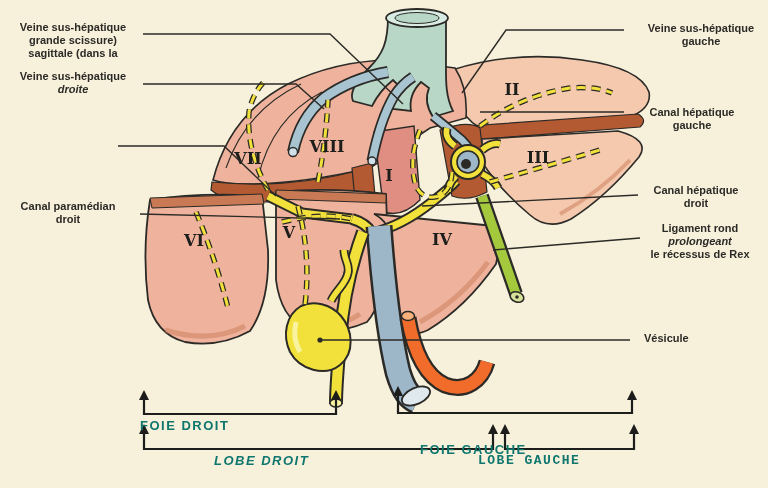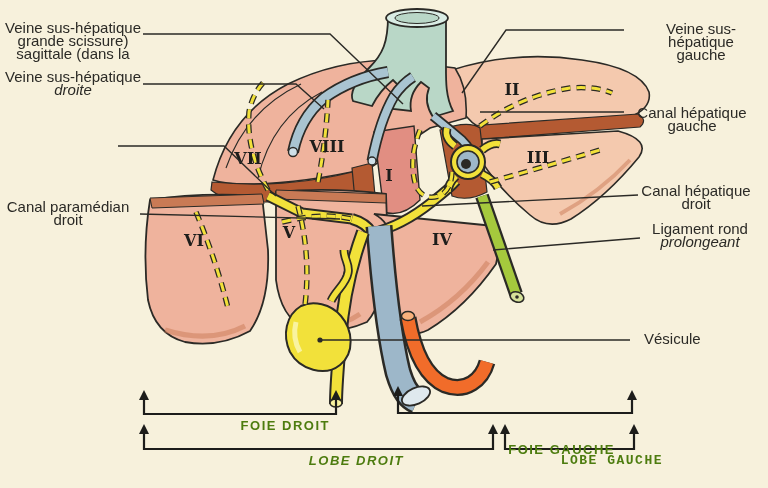--- a/index.html
+++ b/index.html
@@ -7,30 +7,30 @@
     position:relative;
     width:768px;height:488px;
     background:#f7f1dc;
     overflow:hidden;
     font-family:"Liberation Sans", sans-serif;
   }
   #art{position:absolute;left:0;top:0;}
   .lbl{
     position:absolute;
     color:#2b2a26;
-    font-size:15px;line-height:13px;font-weight:400;
+    font-size:11px;line-height:13px;font-weight:700;
     text-align:center;
   }
   .lbl span{display:block;}
   .lbl .it{font-style:italic;}
   .brk{
     position:absolute;
-    color:#4d7c0f;
+    color:#0f766e;
     font-size:13px;font-weight:700;letter-spacing:1.5px;
-    text-align:right;white-space:nowrap;
+    text-align:left;white-space:nowrap;
   }
 </style>
 </head>
 <body>
 
 <div id="page">
 
   <svg id="art" width="768" height="488" viewBox="0 0 768 488">
 
     <g>
@@ -258,20 +258,21 @@
   </div>
 
   <div class="lbl" style="left:640px;top:184px;width:112px;">
     <span>Canal hépatique</span>
     <span>droit</span>
   </div>
 
   <div class="lbl" style="left:632px;top:222px;width:136px;">
     <span>Ligament rond</span>
     <span class="it">prolongeant</span>
+    <span>le récessus de Rex</span>
   </div>
 
   <div class="lbl" style="left:644px;top:332px;width:90px;text-align:left;">
     <span>Vésicule</span>
   </div>
 
   <div class="brk" style="left:140px;top:418px;width:190px;">FOIE DROIT</div>
   <div class="brk" style="left:420px;top:418px;width:195px;margin-top:24px;">FOIE GAUCHE</div>
   <div class="brk" style="left:214px;top:453px;width:190px;font-style:italic;">LOBE DROIT</div>
   <div class="brk" style="left:478px;top:453px;width:185px;font-family:Liberation Mono, monospace;">LOBE GAUCHE</div>

